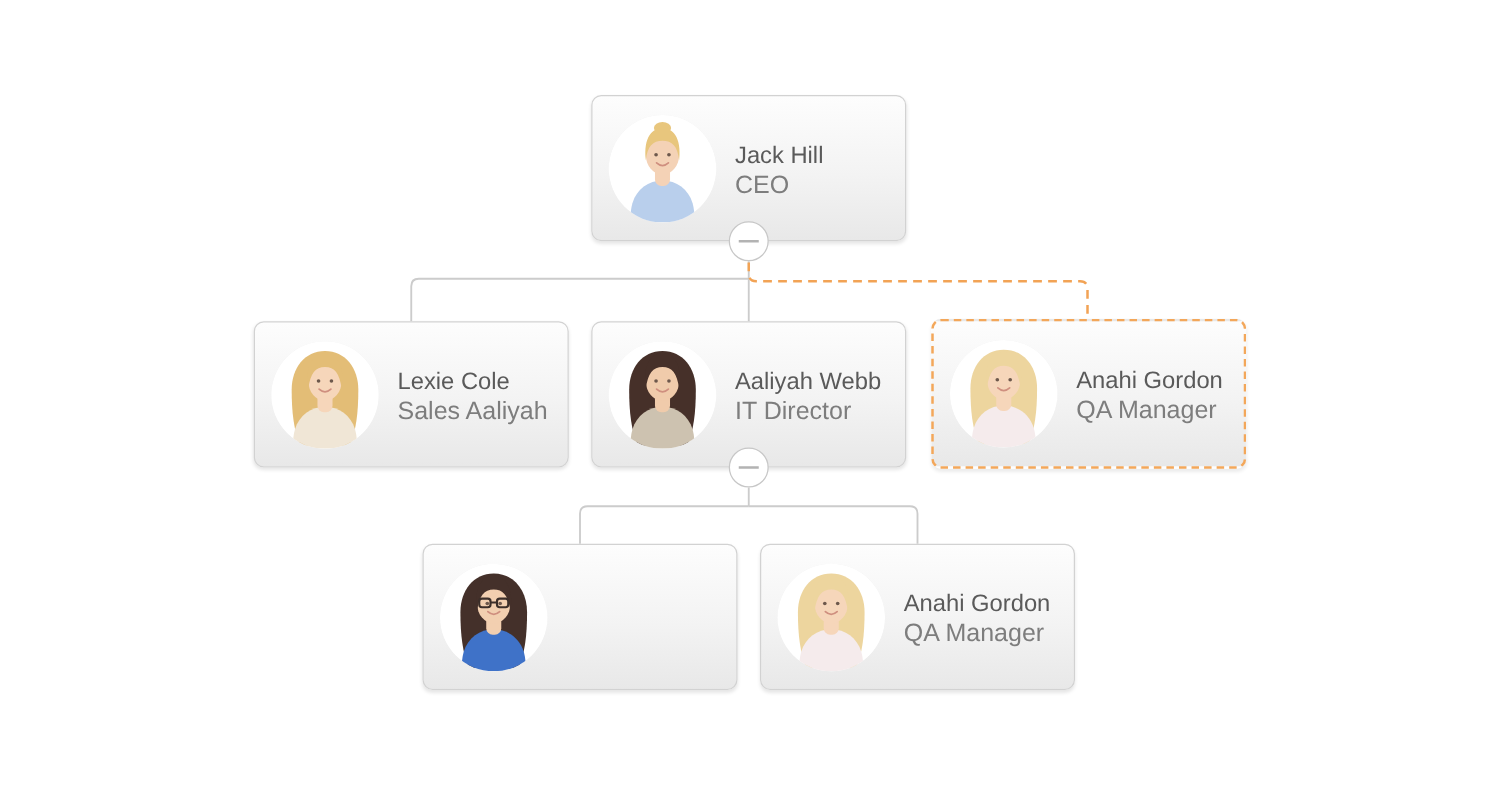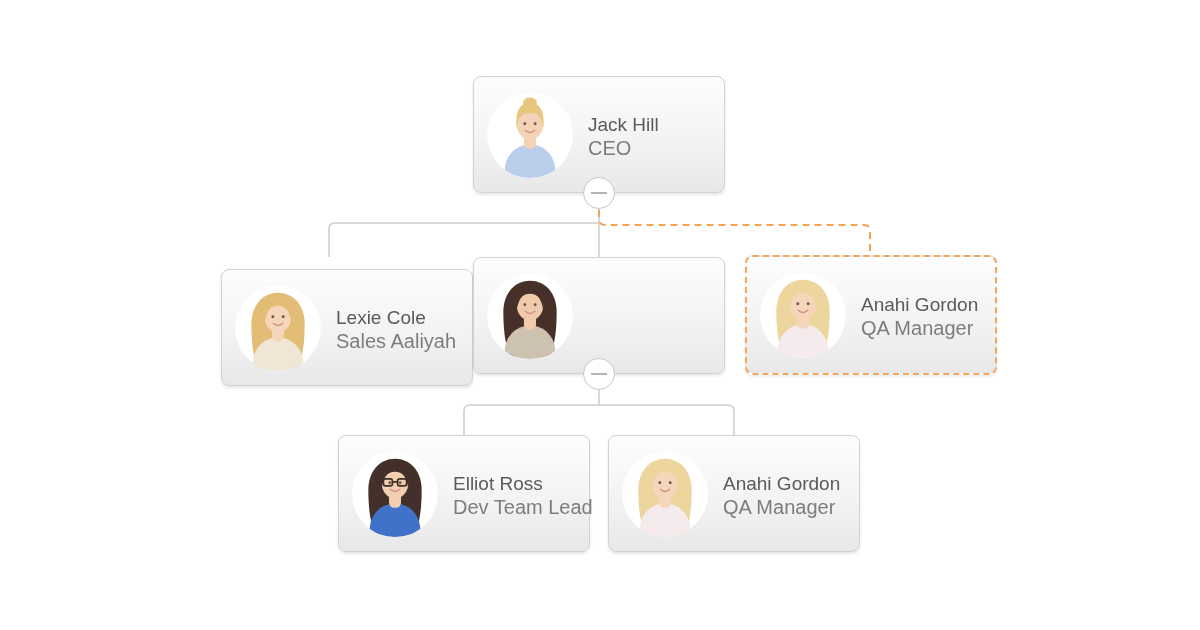--- a/index.html
+++ b/index.html
@@ -18,21 +18,21 @@
     background:linear-gradient(180deg,#fdfdfd 0%,#f3f3f3 55%,#e8e8e8 100%);
     box-shadow:0 2px 3px rgba(0,0,0,0.10);
     display:flex;align-items:center;cursor:move;
   }
   .card.drag{
     width:252px;height:120px;
     border:2px dashed #f3a75a;border-radius:8px;
     box-shadow:0 2px 3px rgba(0,0,0,0.08);
   }
   .node-0{left:473px;top:76px;}
-  .node-1{left:221px;top:257px;margin-top:12px;}
+  .node-1{left:203px;top:257px;}
   .node-2{left:473px;top:257px;}
   .node-3{left:745px;top:255px;}
   .node-4{left:338px;top:435px;}
   .node-5{left:608px;top:435px;}
 
   .avatar{
     flex:none;width:86px;height:86px;margin-left:13px;
     border-radius:50%;overflow:hidden;background:#ffffff;
     box-shadow:0 0 0 1px rgba(0,0,0,0.04) inset;
   }
@@ -113,20 +113,24 @@
           <path d="M50 9 C31 9 19 25 19 45 C19 66 21 83 27 97 L73 97 C79 83 81 66 81 45 C81 25 69 9 50 9 Z" fill="#463029"></path>
           <path d="M50 61 C37 61 26 69 22 82 C20.6 87 20 93.5 20 100 L80 100 C80 93.5 79.4 87 78 82 C74 69 63 61 50 61 Z" fill="#cdc2b0"></path>
           <rect x="43" y="48" width="14" height="18" rx="6" fill="#f0cbab"></rect>
           <ellipse cx="50" cy="37" rx="15.5" ry="18.5" fill="#f0cbab"></ellipse>
           <path d="M34.5 44 C31 20 41 11 50 11 C59 11 69 20 65.5 44 C63.5 30 59 24 50 24 C41 24 36.5 30 34.5 44 Z" fill="#463029"></path>
           <circle cx="44" cy="37" r="1.7" fill="#6d584c"></circle>
           <circle cx="56" cy="37" r="1.7" fill="#6d584c"></circle>
           <path d="M44.5 44.5 Q50 49.5 55.5 44.5" stroke="#cf8f7f" stroke-width="1.6" fill="none" stroke-linecap="round"></path>
         </svg>
       </span>
+    <div class="info">
+      <div class="name">Aaliyah Webb</div>
+      <div class="role">IT Director</div>
+    </div>
   </div>
 
   <div class="card drag node-3">
     <span class="avatar">
         <svg viewBox="0 0 100 100">
           <circle cx="50" cy="50" r="50" fill="#ffffff"></circle>
           <path d="M50 9 C31 9 19 25 19 45 C19 66 21 83 27 97 L73 97 C79 83 81 66 81 45 C81 25 69 9 50 9 Z" fill="#edd59e"></path>
           <path d="M50 61 C37 61 26 69 22 82 C20.6 87 20 93.5 20 100 L80 100 C80 93.5 79.4 87 78 82 C74 69 63 61 50 61 Z" fill="#f5ebec"></path>
           <rect x="43" y="48" width="14" height="18" rx="6" fill="#f6d6ba"></rect>
           <ellipse cx="50" cy="37" rx="15.5" ry="18.5" fill="#f6d6ba"></ellipse>
@@ -152,24 +156,20 @@
           <ellipse cx="50" cy="37" rx="15.5" ry="18.5" fill="#f2cfb0"></ellipse>
           <path d="M34.5 44 C31 20 41 11 50 11 C59 11 69 20 65.5 44 C63.5 30 59 24 50 24 C41 24 36.5 30 34.5 44 Z" fill="#44302a"></path>
           <circle cx="44" cy="37" r="1.7" fill="#6d584c"></circle>
           <circle cx="56" cy="37" r="1.7" fill="#6d584c"></circle>
           <path d="M44.5 44.5 Q50 49.5 55.5 44.5" stroke="#cf8f7f" stroke-width="1.6" fill="none" stroke-linecap="round"></path>
           <rect x="36.5" y="32.5" width="10.5" height="8" rx="2.5" fill="none" stroke="#3c2f2a" stroke-width="2"></rect>
           <rect x="53" y="32.5" width="10.5" height="8" rx="2.5" fill="none" stroke="#3c2f2a" stroke-width="2"></rect>
           <path d="M47 36 L53 36" stroke="#3c2f2a" stroke-width="2" fill="none"></path>
         </svg>
       </span>
-    <div class="info">
-      <div class="name">Elliot Ross</div>
-      <div class="role">Dev Team Lead</div>
-    </div>
   </div>
 
   <div class="card node-5">
     <span class="avatar">
         <svg viewBox="0 0 100 100">
           <circle cx="50" cy="50" r="50" fill="#ffffff"></circle>
           <path d="M50 9 C31 9 19 25 19 45 C19 66 21 83 27 97 L73 97 C79 83 81 66 81 45 C81 25 69 9 50 9 Z" fill="#edd59e"></path>
           <path d="M50 61 C37 61 26 69 22 82 C20.6 87 20 93.5 20 100 L80 100 C80 93.5 79.4 87 78 82 C74 69 63 61 50 61 Z" fill="#f5ebec"></path>
           <rect x="43" y="48" width="14" height="18" rx="6" fill="#f6d6ba"></rect>
           <ellipse cx="50" cy="37" rx="15.5" ry="18.5" fill="#f6d6ba"></ellipse>

